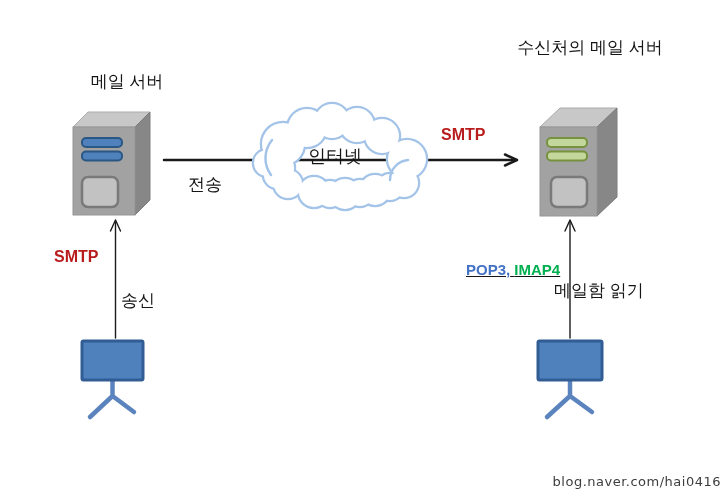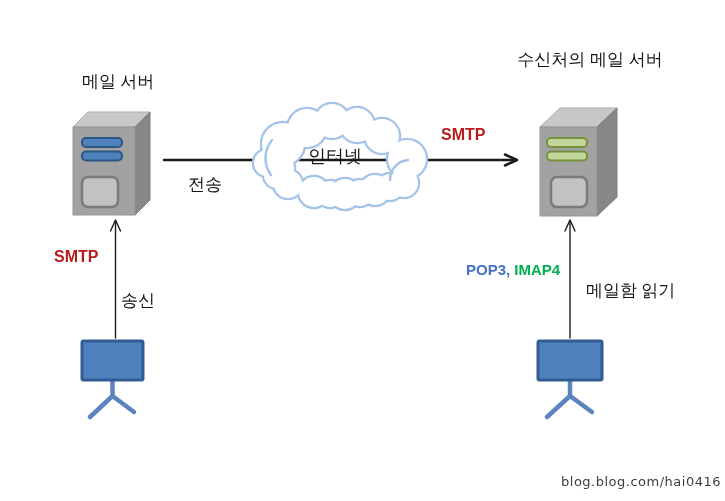--- a/index.html
+++ b/index.html
@@ -108,38 +108,38 @@
       <path d="M112.5,380 L112.5,396 M112.5,396 L90,417 M112.5,396 L134,412" stroke="#5B84BE" stroke-width="4.5" fill="none" stroke-linecap="round"></path>
       <rect x="82" y="341" width="61" height="39" rx="1.5" stroke="#315C94" stroke-width="3" fill="#4F81BD"></rect>
     </g>
 
     <g>
       <path d="M570,380 L570,396 M570,396 L547,417 M570,396 L592,412" stroke="#5B84BE" stroke-width="4.5" fill="none" stroke-linecap="round"></path>
       <rect x="538" y="341" width="64" height="39" rx="1.5" stroke="#315C94" stroke-width="3" fill="#4F81BD"></rect>
     </g>
   </svg>
 
-  <div class="lbl ko center" style="left:53px;top:70px;width:130px;font-family:Liberation Serif, serif;">메일 서버</div>
+  <div class="lbl ko center" style="left:62px;top:70px;width:130px;">메일 서버</div>
 
-  <div class="lbl ko center" style="left:505px;top:50px;width:170px;line-height:19px;">
+  <div class="lbl ko center" style="left:505px;top:38px;width:170px;line-height:19px;">
     <div>수신처의 메일 서버</div>
   </div>
 
   <div class="lbl ko-big center" style="left:283px;top:144px;width:104px;">인터넷</div>
 
   <div class="lbl proto" style="left:441px;top:126px;">SMTP</div>
 
   <div class="lbl ko" style="left:188px;top:173px;">전송</div>
 
   <div class="lbl proto" style="left:54px;top:248px;">SMTP</div>
 
   <div class="lbl ko" style="left:121px;top:289px;">송신</div>
 
-  <div class="lbl proto-row" style="left:466px;top:261px;">
+  <div class="lbl proto-row" style="left:466px;top:261px;text-decoration:underline;">
     <span style="color:#4472C4;">POP3,</span>
     <span style="color:#00B050;">IMAP4</span>
   </div>
 
-  <div class="lbl ko" style="left:586px;top:279px;font-family:Liberation Serif, serif;">메일함 읽기</div>
+  <div class="lbl ko" style="left:554px;top:279px;">메일함 읽기</div>
 
-  <div class="watermark">blog.blog.com/hai0416</div>
+  <div class="watermark">blog.naver.com/hai0416</div>
 
 </div>
 
 </body></html>

